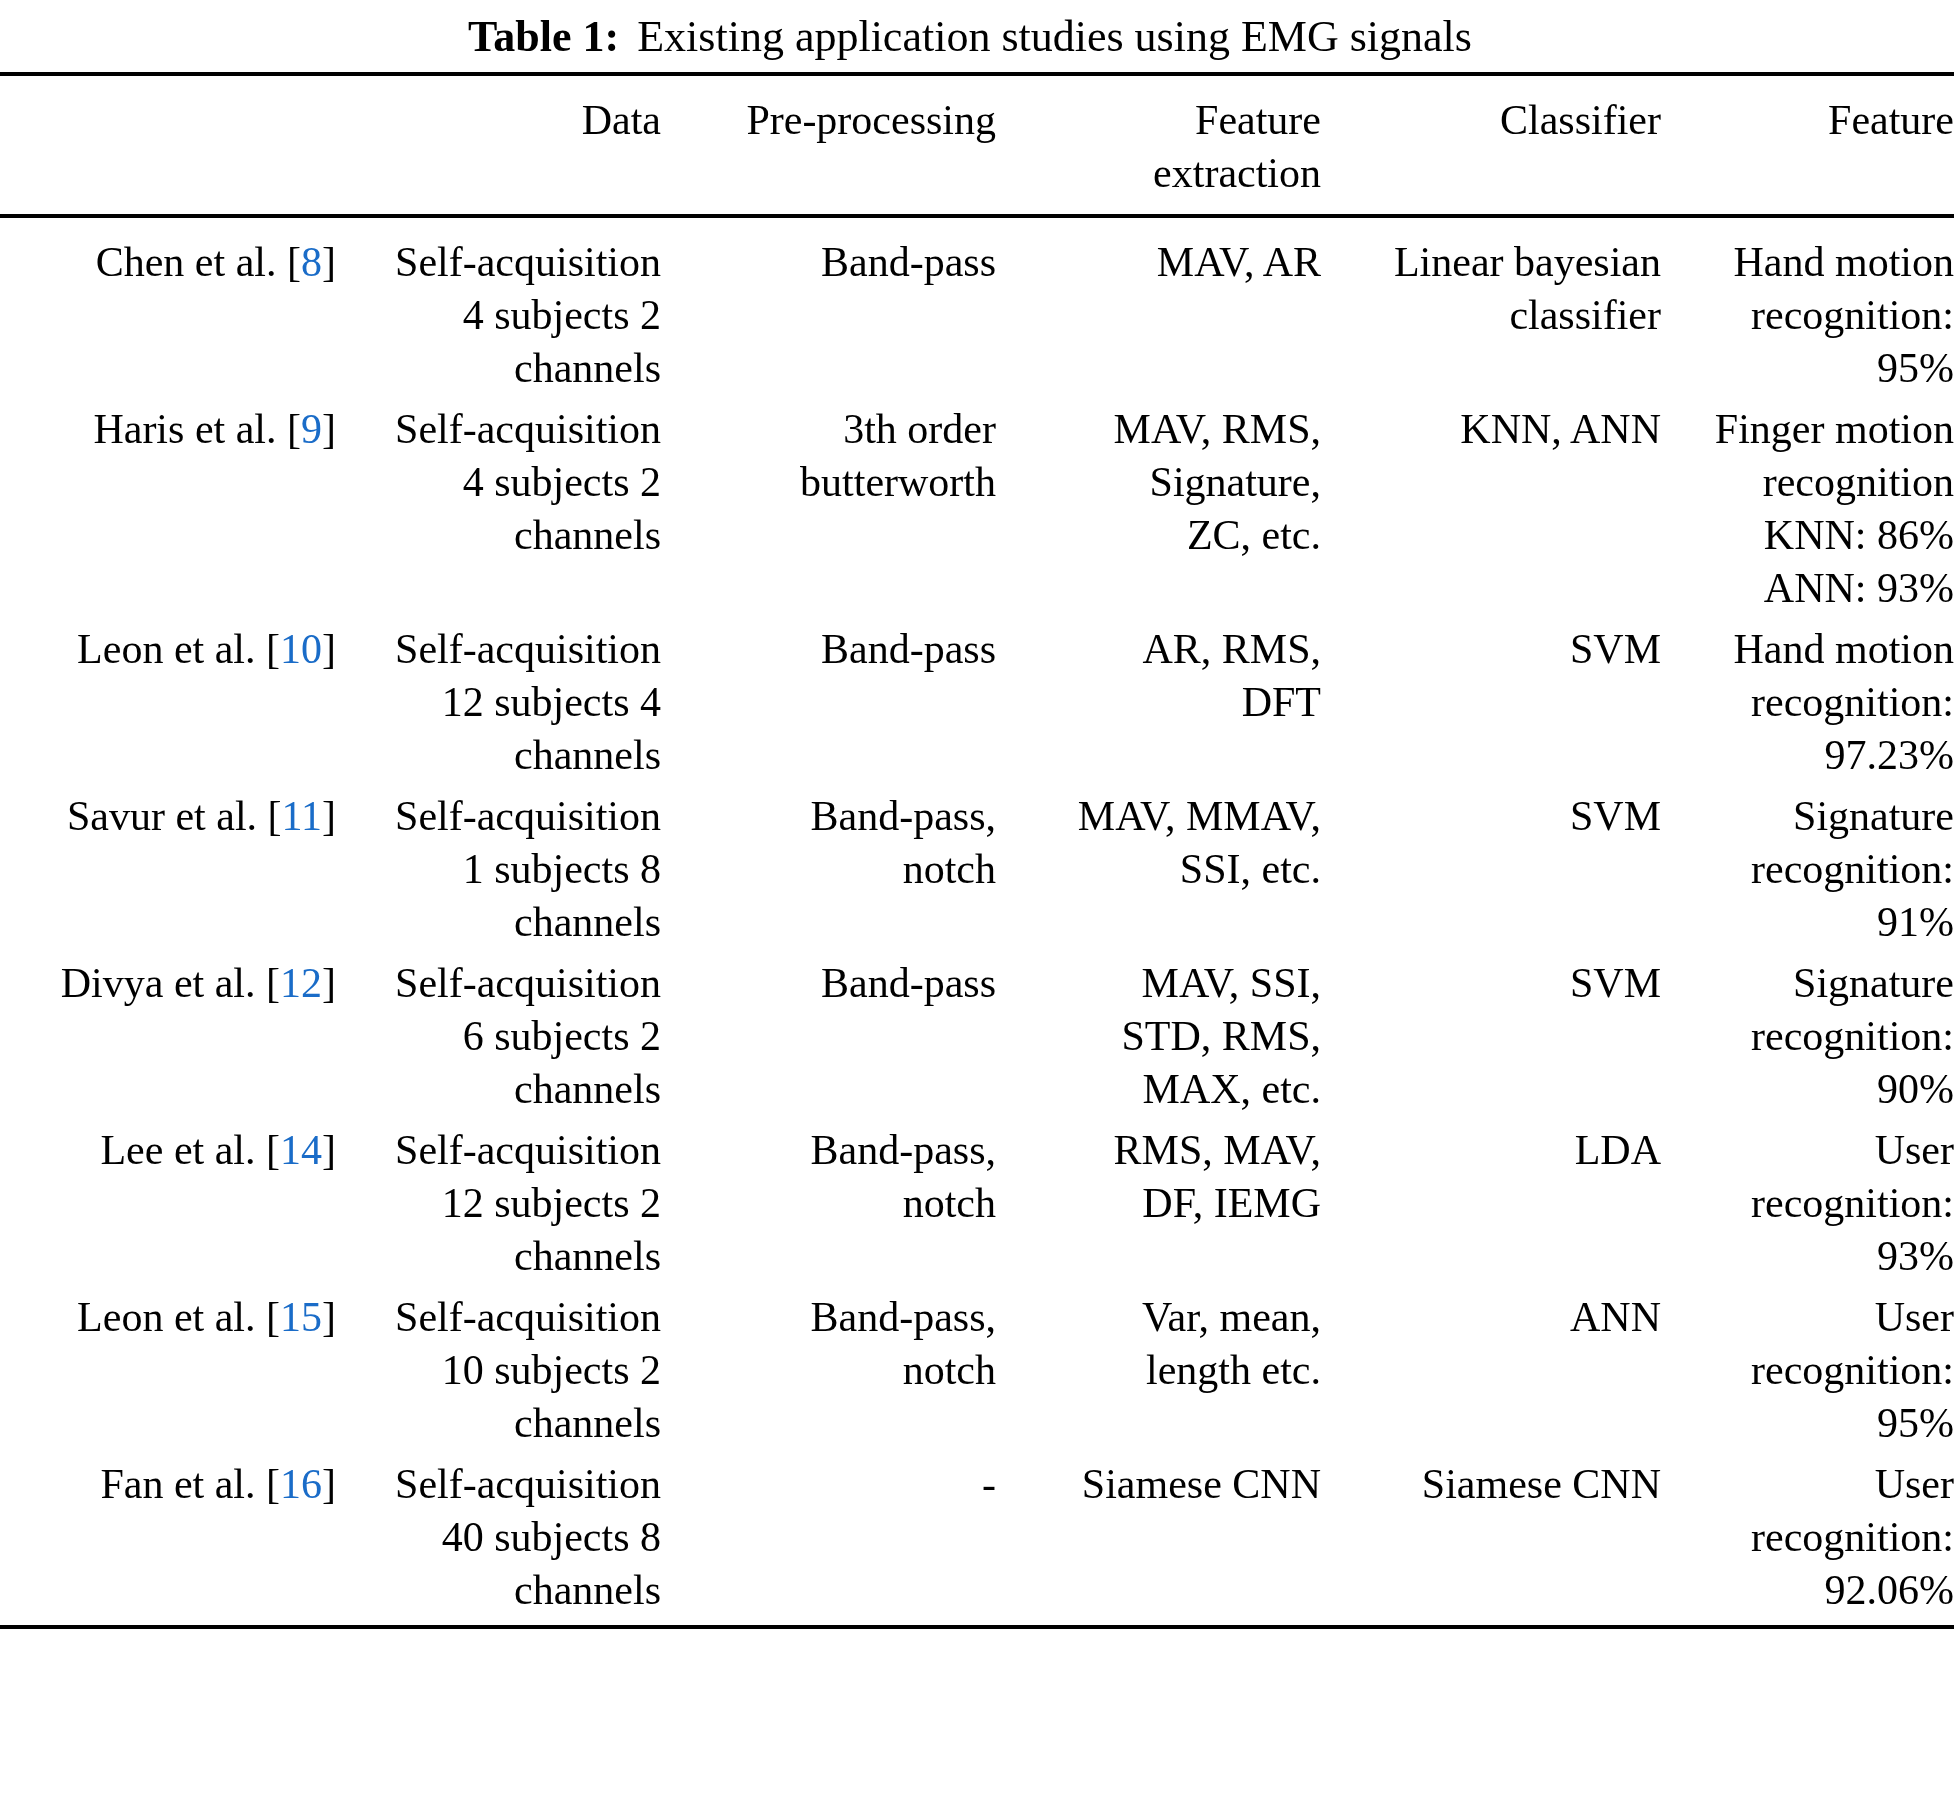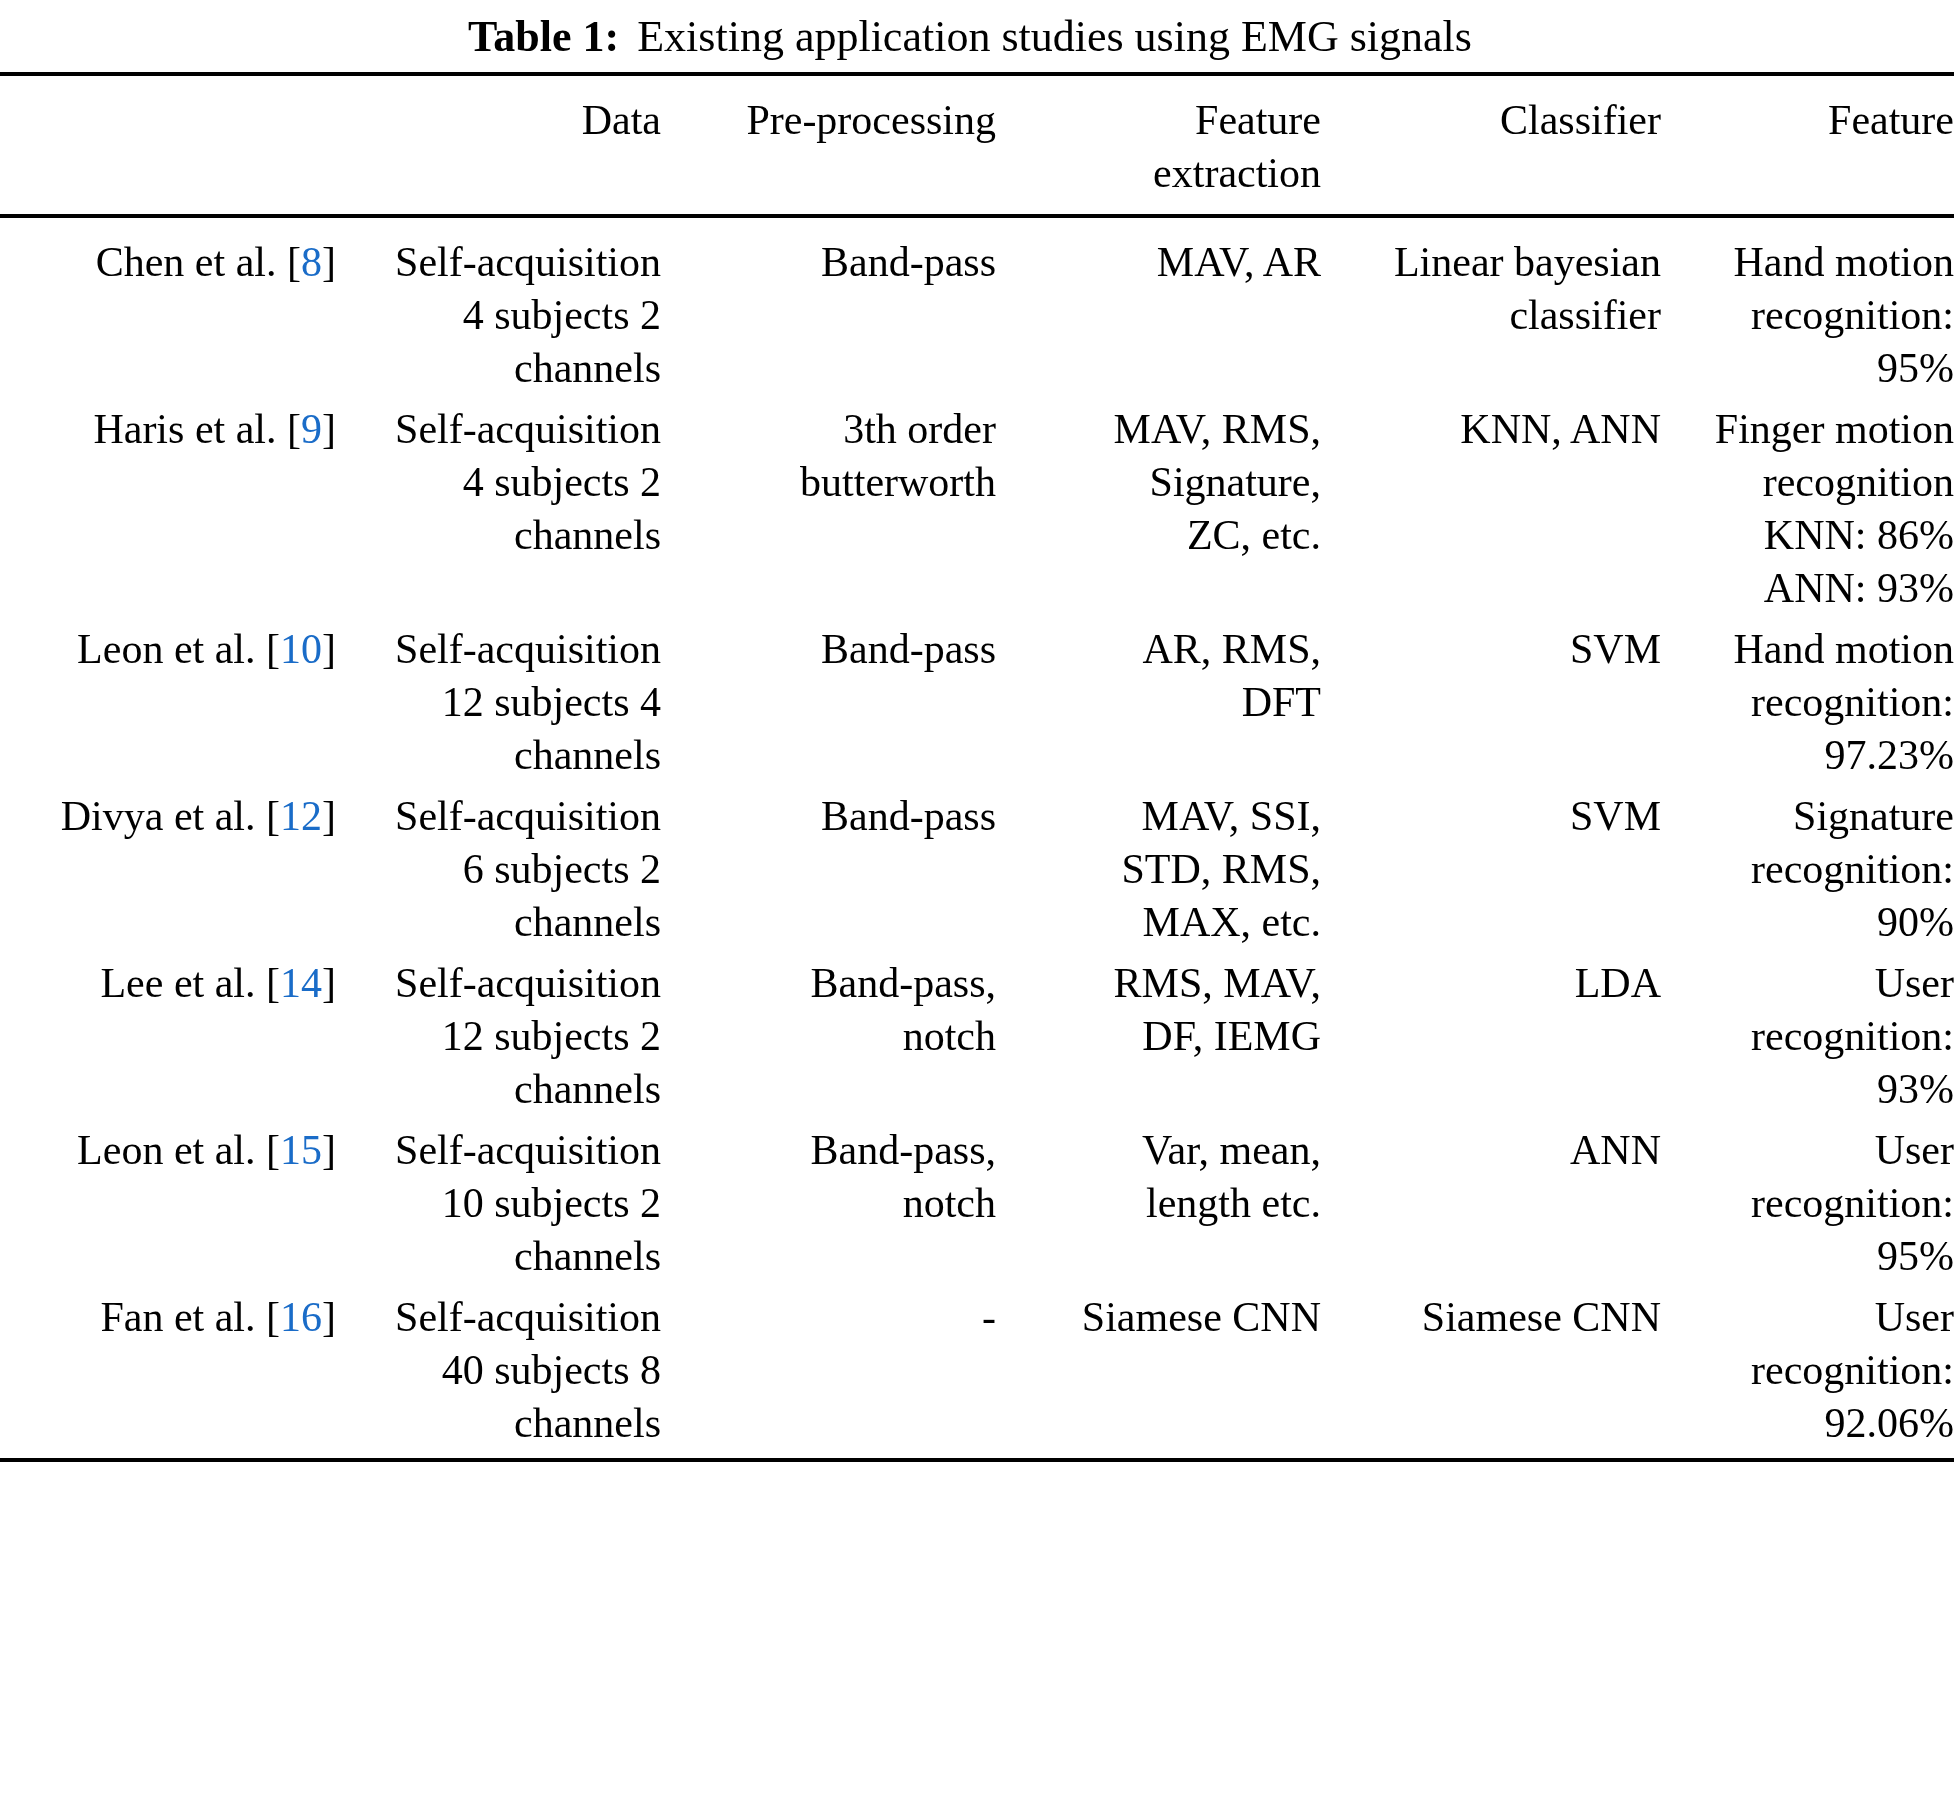--- a/index.html
+++ b/index.html
@@ -128,20 +128,34 @@
 channels</td>
           <td>Band-pass</td>
           <td>AR, RMS,
 DFT</td>
           <td>SVM</td>
           <td>Hand motion
 recognition:
 97.23%</td>
         </tr>
 
+  <tr>
+          <td class="first-col"><span>Savur et al. </span><span><span>[</span><a class="ref">11</a><span>]</span></span></td>
+          <td>Self-acquisition
+1 subjects 8
+channels</td>
+          <td>Band-pass,
+notch</td>
+          <td>MAV, MMAV,
+SSI, etc.</td>
+          <td>SVM</td>
+          <td>Signature
+recognition:
+91%</td>
+        </tr>
 
   <tr>
           <td class="first-col"><span>Divya et al. </span><span><span>[</span><a class="ref">12</a><span>]</span></span></td>
           <td>Self-acquisition
 6 subjects 2
 channels</td>
           <td>Band-pass</td>
           <td>MAV, SSI,
 STD, RMS,
 MAX, etc.</td>

